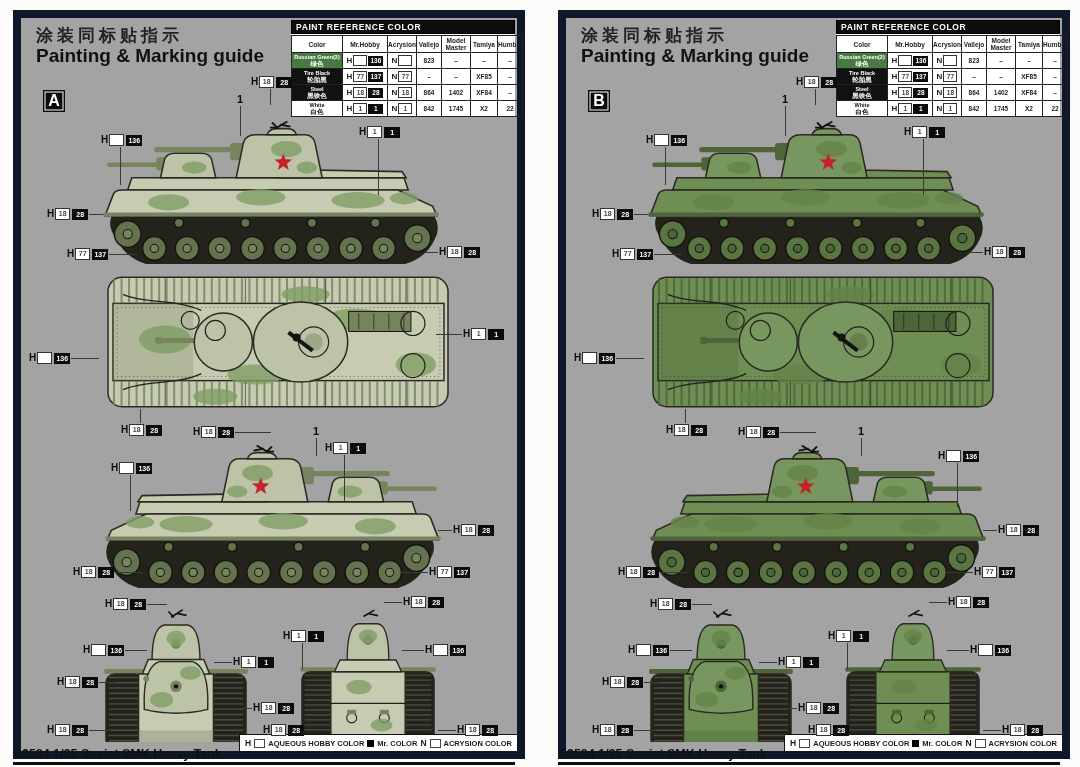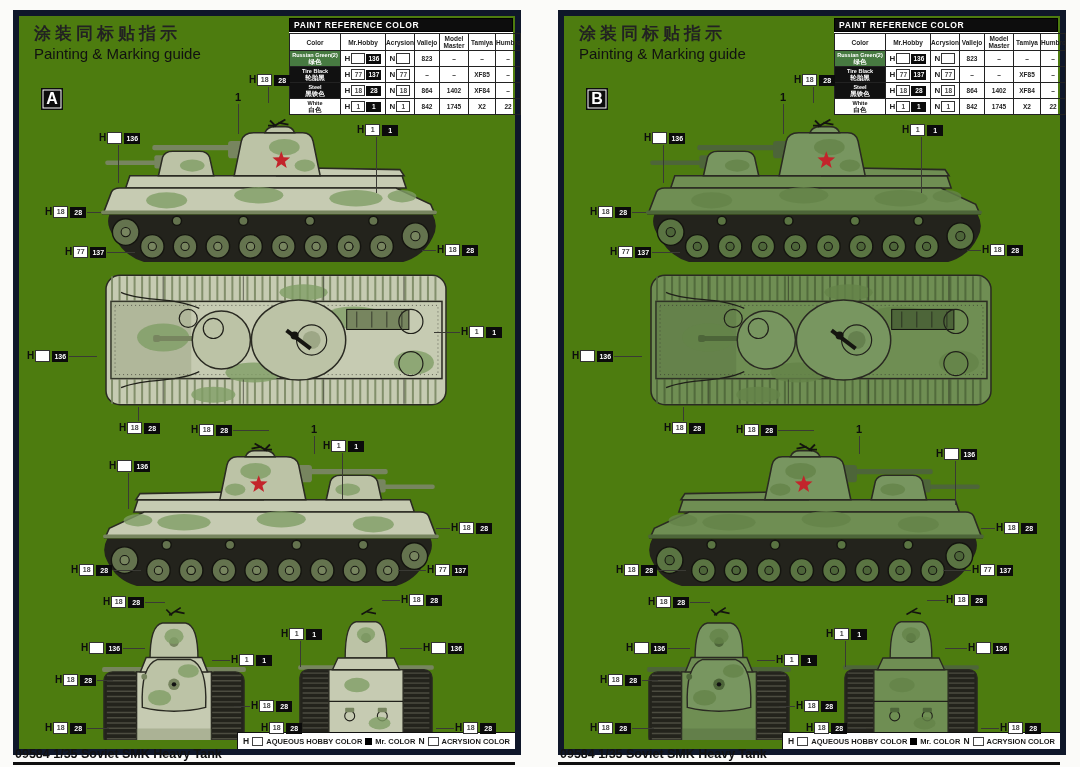--- a/index.html
+++ b/index.html
@@ -1,23 +1,23 @@
 <!DOCTYPE html>
 <html><head>
 <meta charset="utf-8">
 <style>
   html,body{margin:0;padding:0;background:#e8e8e6;}
   .page{position:relative;width:1080px;height:767px;background:#fbfbf9;overflow:hidden;
         font-family:"Liberation Sans",sans-serif;color:#111;}
   .panel{position:absolute;top:10px;width:500px;height:755px;}
-  .frame{position:relative;width:496px;height:733px;border:6px solid #0f172a;background:#4d7c0f;}
+  .frame{position:relative;width:496px;height:733px;border:8px solid #0f172a;background:#a3a3a3;}
   
   .title-block{position:absolute;left:15px;top:8px;}
   .title-cn{font-size:17px;font-weight:bold;letter-spacing:4px;line-height:20px;color:#222;}
-  .title-en{font-size:15px;font-weight:normal;line-height:19px;color:#111;}
+  .title-en{font-size:19px;font-weight:bold;line-height:19px;color:#111;}
   
   .badge{position:absolute;left:22px;top:72px;width:22px;height:22px;background:#0c0c0c;color:#fff;
          font-size:16px;font-weight:bold;line-height:22px;text-align:center;box-shadow:inset 0 0 0 1.5px #0c0c0c, inset 0 0 0 2.5px #fff;}
   
   .paint-table{position:absolute;top:2px;right:2px;width:224px;background:#fff;}
   .pt-title{background:#0d0d0d;color:#fff;font-size:8.5px;font-weight:bold;line-height:12px;
             padding:0 4px;letter-spacing:.6px;border:1px solid #000;}
   table.pt{border-collapse:collapse;width:100%;table-layout:fixed;margin-top:1px;}
   .pt th,.pt td{border:1px solid #222;font-size:6.5px;font-weight:bold;line-height:7px;
                 text-align:center;padding:1px 0;height:13px;color:#222;overflow:hidden;}

